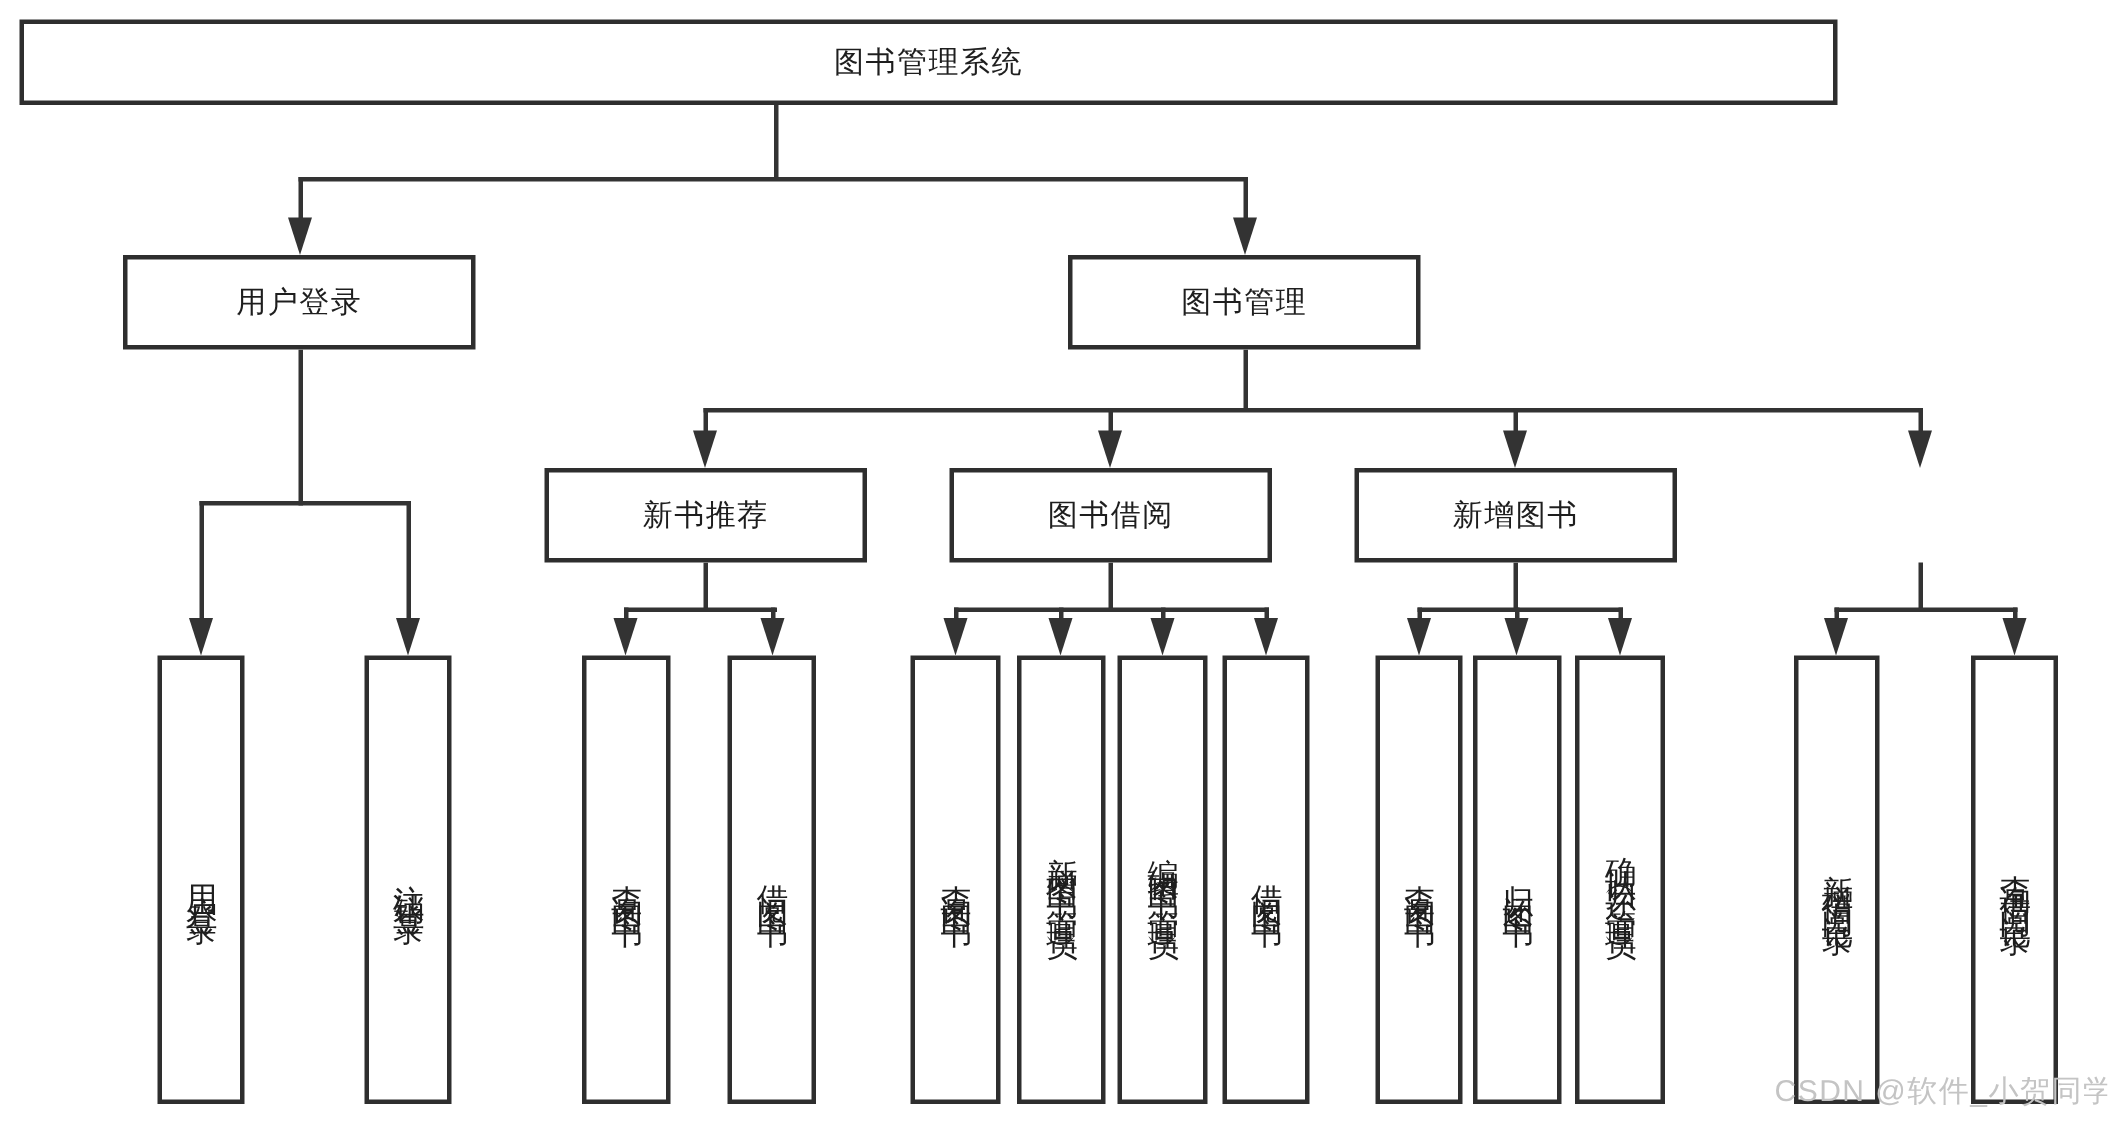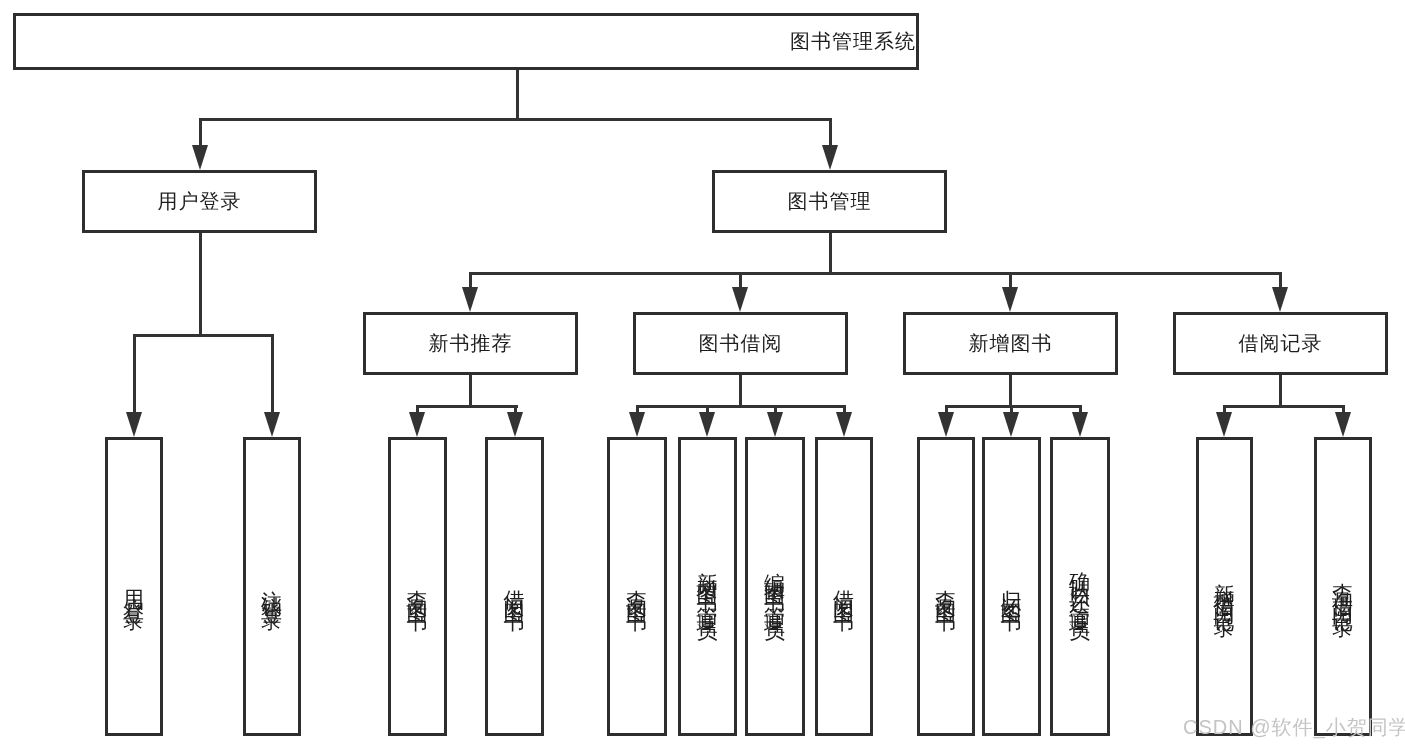--- a/index.html
+++ b/index.html
@@ -54,42 +54,39 @@
     letter-spacing: 1px;
     white-space: nowrap;
     z-index: 5;
   }
 </style>
 </head>
 <body>
 
 <div class="canvas">
 
-  <div class="box" style="left:13px; top:13px; width:906px; height:57px;justify-content:flex-end;">
+  <div class="box" style="left:13px; top:13px; width:1212px; height:57px;">
     <span class="lbl">图书管理系统</span>
   </div>
 
   <div class="box" style="left:82px; top:170px; width:235px; height:63px;">
     <span class="lbl">用户登录</span>
   </div>
   <div class="box" style="left:712px; top:170px; width:235px; height:63px;">
     <span class="lbl">图书管理</span>
   </div>
 
   <div class="box" style="left:363px; top:312px; width:215px; height:63px;">
     <span class="lbl">新书推荐</span>
   </div>
   <div class="box" style="left:633px; top:312px; width:215px; height:63px;">
     <span class="lbl">图书借阅</span>
   </div>
   <div class="box" style="left:903px; top:312px; width:215px; height:63px;">
     <span class="lbl">新增图书</span>
-  </div>
-  <div class="box" style="left:1173px; top:312px; width:215px; height:63px;">
-    <span class="lbl">借阅记录</span>
   </div>
 
   <div class="box leaf" style="left:105px; top:437px; width:58px; height:299px;">
     <span class="lbl">用户登录</span>
   </div>
   <div class="box leaf" style="left:243px; top:437px; width:58px; height:299px;">
     <span class="lbl">注销登录</span>
   </div>
 
   <div class="box leaf" style="left:388px; top:437px; width:59px; height:299px;">

